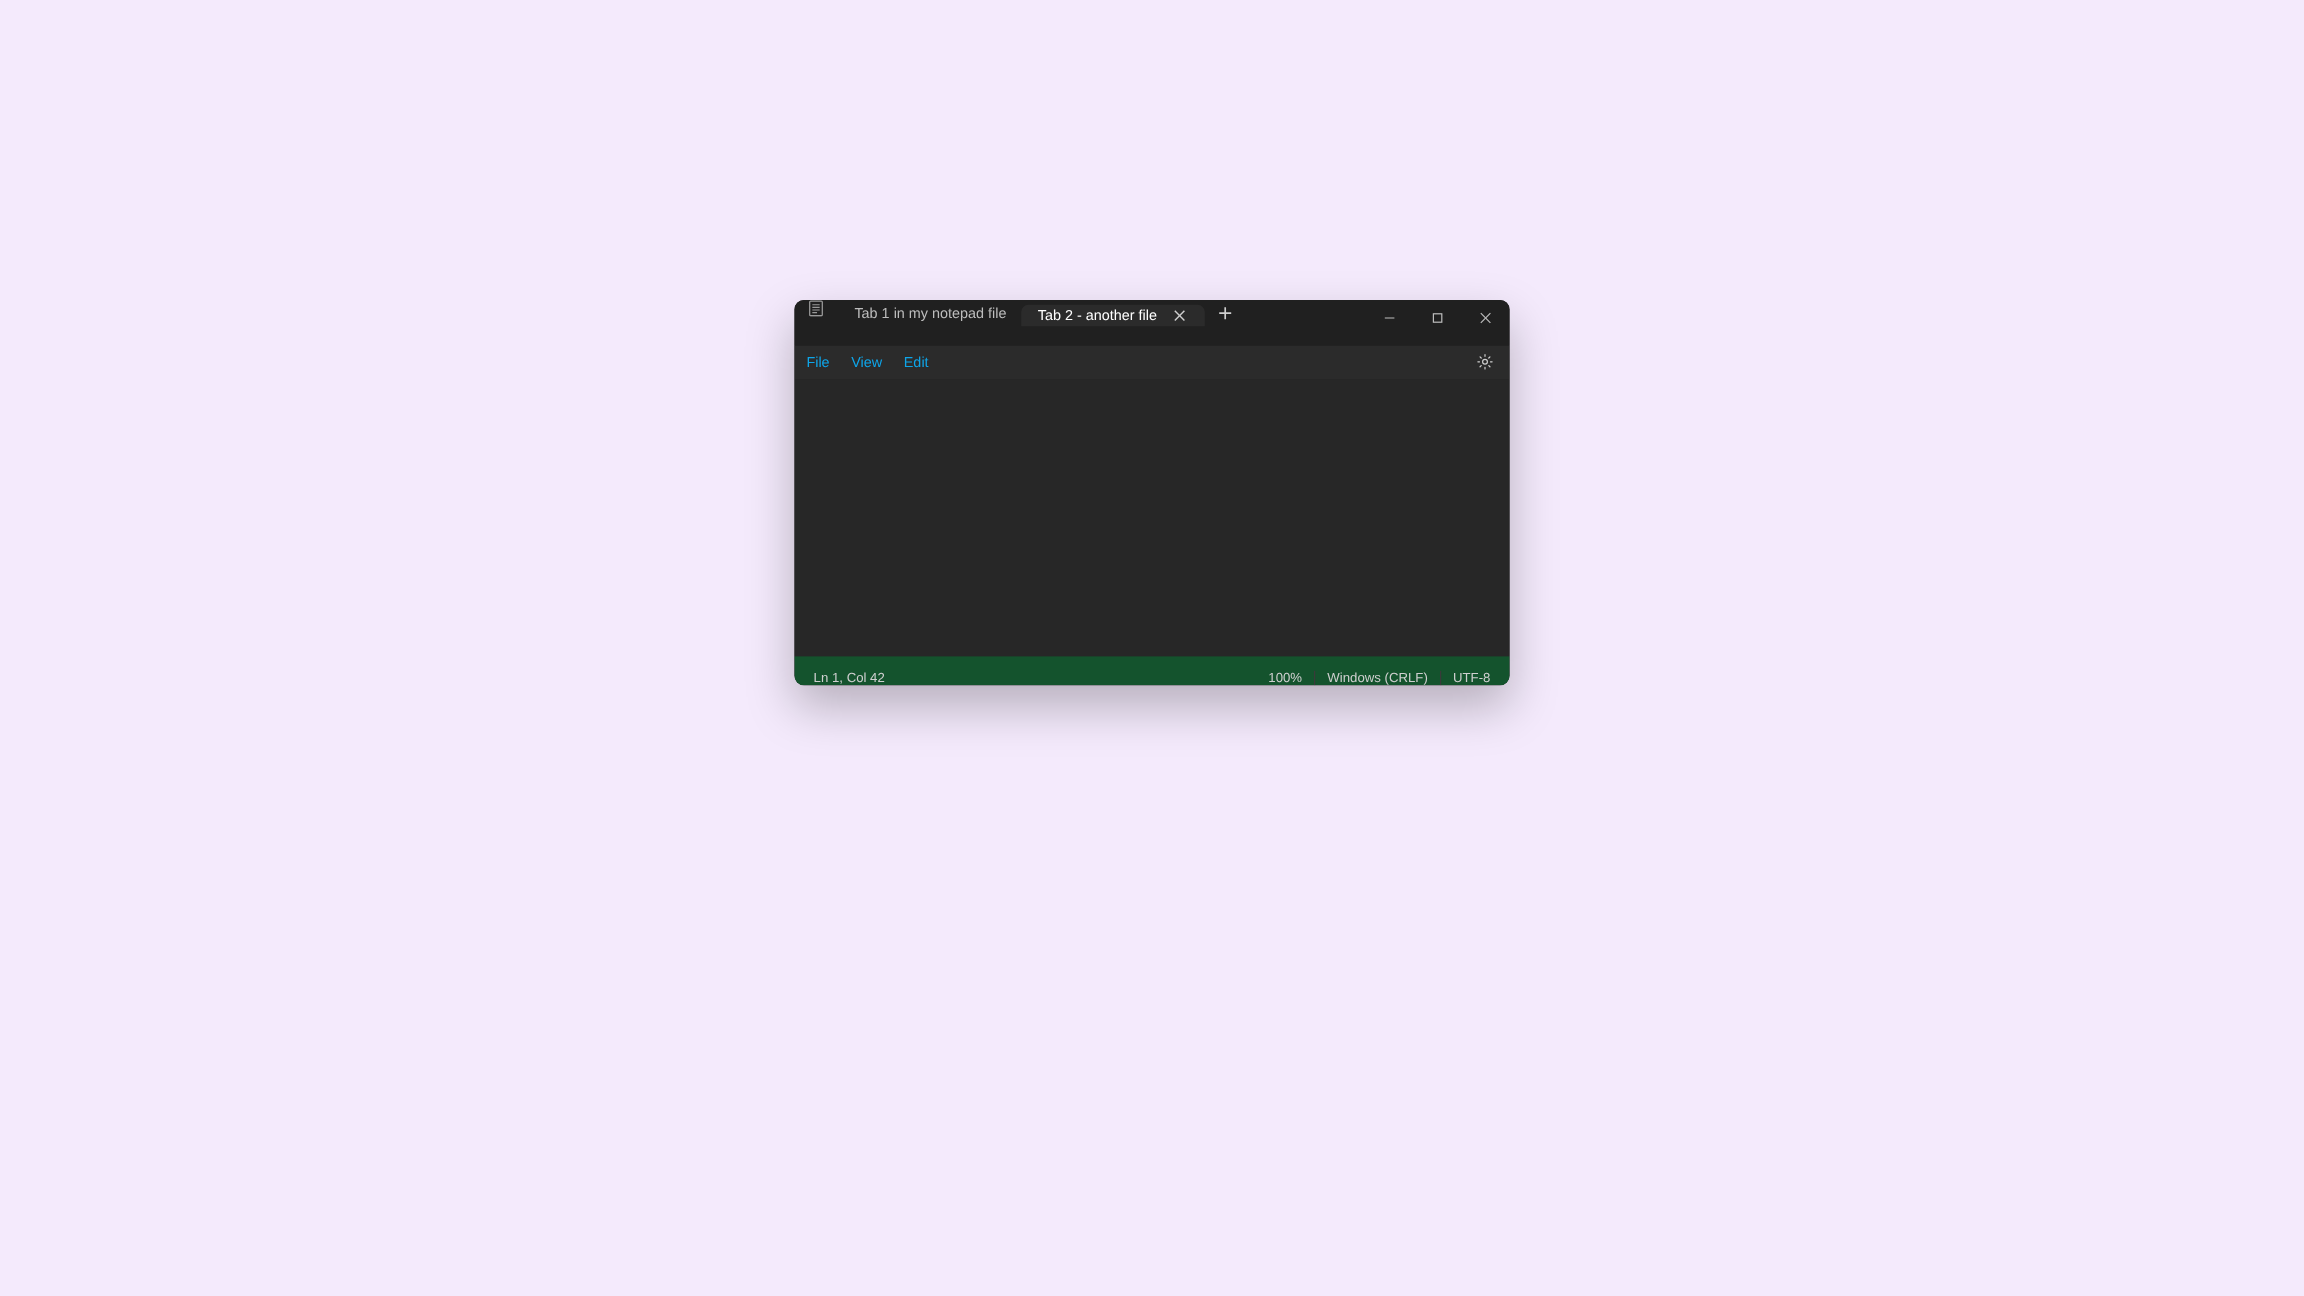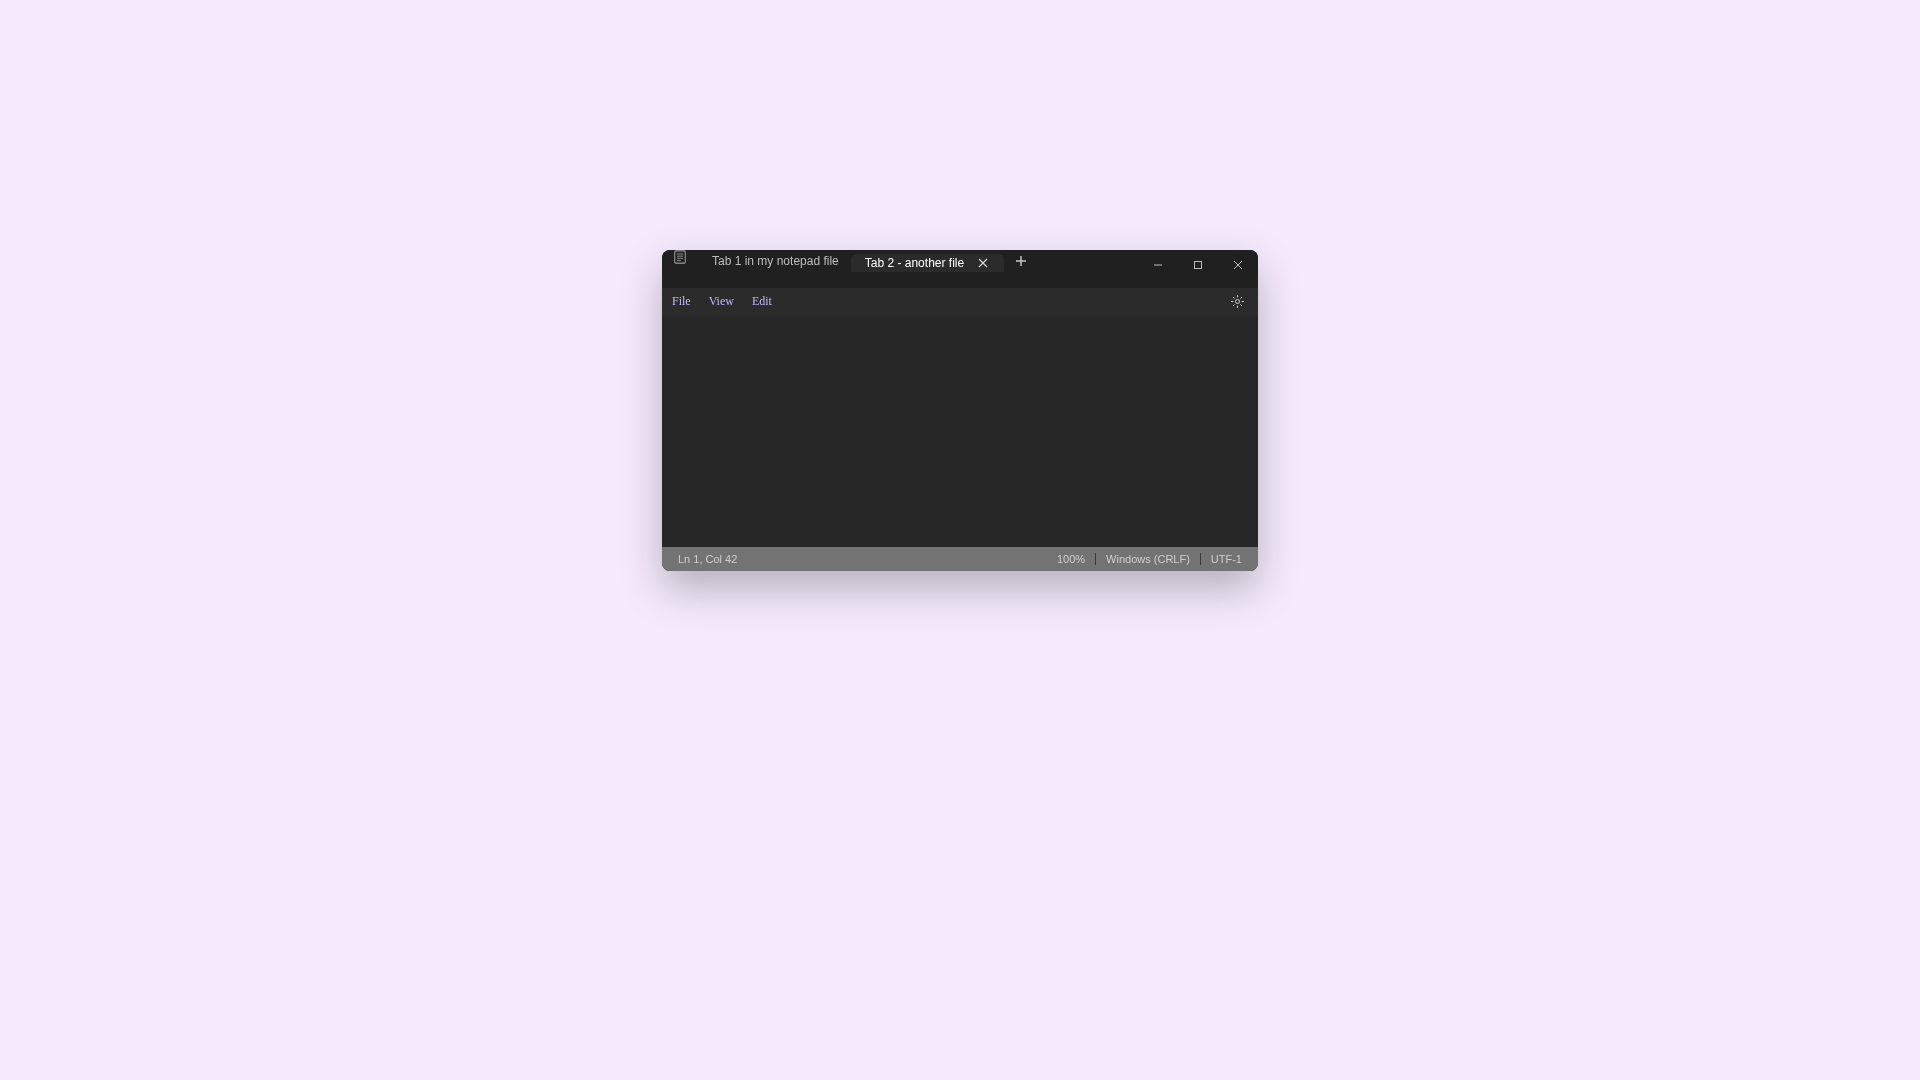--- a/index.html
+++ b/index.html
@@ -89,23 +89,22 @@
   .menubar {
     height: 28px;
     background: #2b2b2b;
     display: flex;
     align-items: center;
     padding: 0 10px;
     gap: 18px;
   }
   .menuitem {
     font-size: 12px;
-    color: #c4b5fd;
-    cursor: pointer;
-    font-family: Liberation Serif, serif;
+    color: #0ea5e9;
+    cursor: pointer;
   }
   .settings {
     margin-left: auto;
     width: 22px; height: 22px;
     display: flex; align-items: center; justify-content: center;
     color: #cfcfcf;
     cursor: pointer;
   }
   .editor {
     flex: 1;
@@ -117,23 +116,23 @@
     border: none;
     outline: none;
     resize: none;
     color: #e6e6e6;
     font-family: Consolas, monospace;
     font-size: 13px;
     padding: 6px 10px;
   }
   .statusbar {
     height: 24px;
-    background: #737373;
-    display: flex;
-    align-items: center;
+    background: #14532d;
+    display: flex;
+    align-items: flex-end;
     padding: 0 16px;
     font-size: 11px;
     color: #cfcfcf;
   }
   .statusbar .sep {
     width: 1px; height: 12px;
     background: #3a3a3a;
     margin: 0 10px;
   }
   .statusbar .right { margin-left: auto; display: flex; align-items: center; }
@@ -211,17 +210,17 @@
     <textarea class="textarea" style=""></textarea>
   </div>
 
   <div class="statusbar">
     <span>Ln 1, Col 42</span>
     <div class="right">
       <span>100%</span>
       <span class="sep"></span>
       <span>Windows (CRLF)</span>
       <span class="sep"></span>
-      <span>UTF-1</span>
+      <span>UTF-8</span>
     </div>
   </div>
 
 </div>
 
 </body></html>

